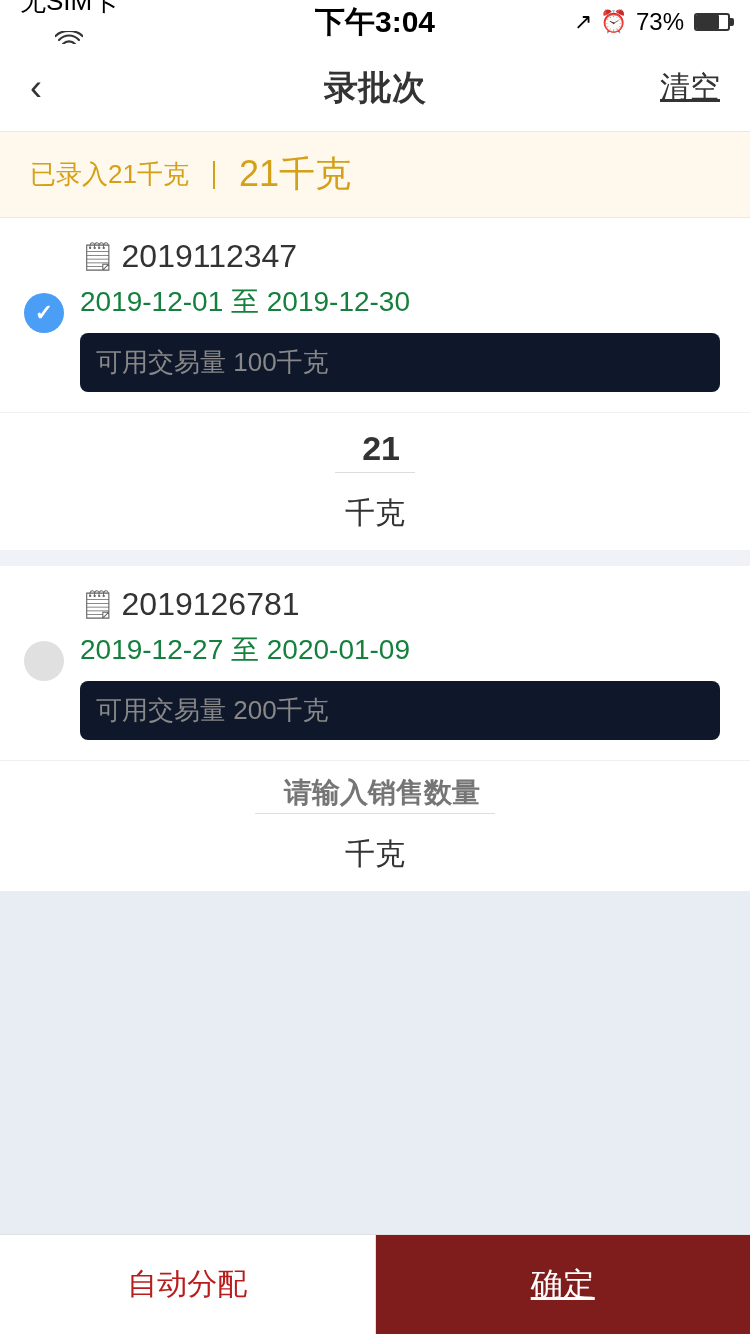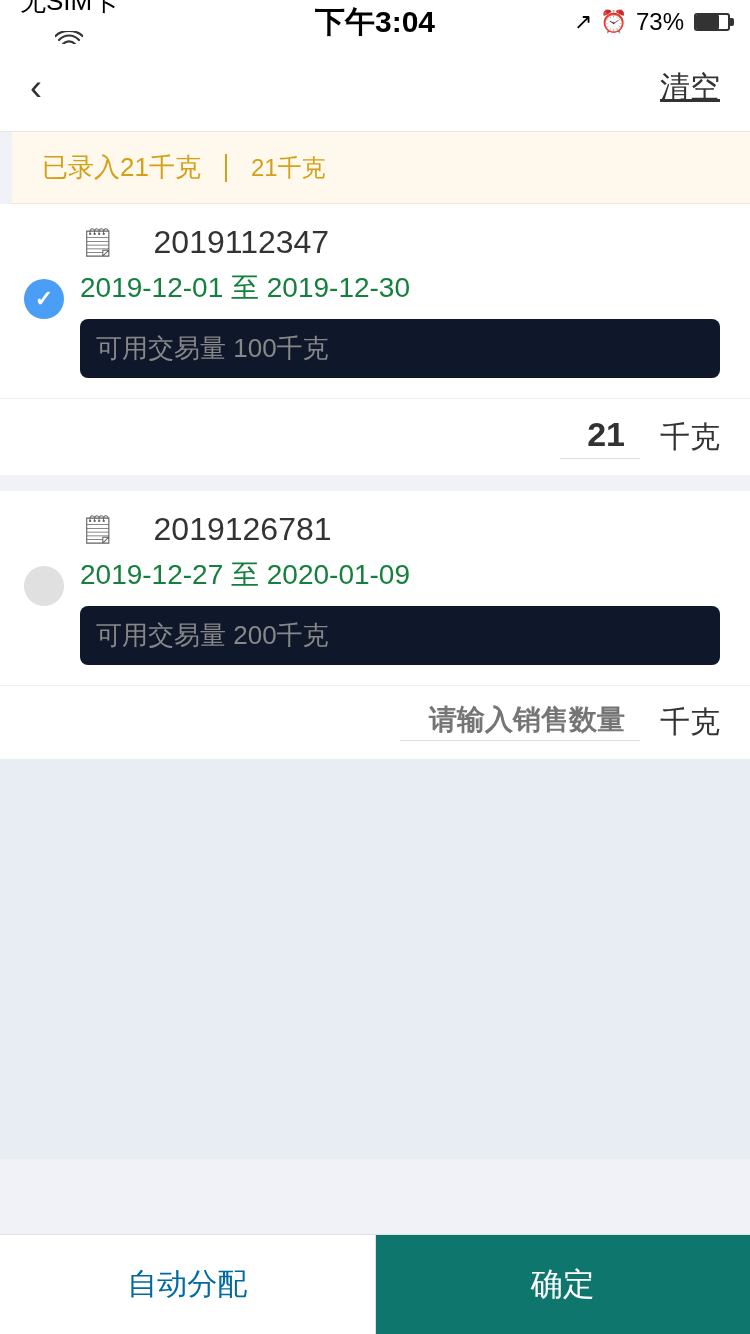--- a/index.html
+++ b/index.html
@@ -77,34 +77,33 @@
     }
 
     
     .info-bar {
       background: #fff8ec;
       padding: 18px 30px;
       display: flex;
       align-items: center;
       gap: 0;
       border-bottom: 1px solid #f0e8d0;
-      margin-left: 12px;
     }
     .info-bar-text {
       font-size: 26px;
       color: #d4a017;
     }
     .info-bar-divider {
       width: 2px;
       height: 28px;
       background: #d4a017;
       margin: 0 24px;
     }
     .info-bar-amount {
-      font-size: 24px;
+      font-size: 36px;
       color: #d4a017;
     }
 
     
     .batch-item {
       background: #fff;
       margin-bottom: 0;
     }
 
     .batch-item-inner {
@@ -151,21 +150,20 @@
     }
     .batch-doc-icon {
       font-size: 28px;
       color: #666;
       margin-right: 6px;
     }
     .batch-id {
       font-size: 32px;
       color: #333;
       font-weight: 500;
-      margin-left: 32px;
     }
 
     .batch-date-row {
       font-size: 28px;
       color: #15803d;
       margin-bottom: 12px;
     }
 
     .batch-avail-row {
       background: #0f172a;
@@ -177,20 +175,21 @@
 
     
     .quantity-row {
       background: #fff;
       padding: 16px 30px;
       display: flex;
       align-items: center;
       justify-content: flex-end;
       gap: 20px;
       border-top: 1px solid #f0f0f0;
+      flex-direction: column;
     }
     .quantity-input-wrap {
       display: flex;
       align-items: center;
       gap: 10px;
     }
     .quantity-input {
       font-size: 32px;
       color: #333;
       font-weight: 600;
@@ -231,33 +230,34 @@
       display: flex;
       background: #fff;
       border-top: 1px solid #e0e0e0;
     }
     .footer-auto {
       flex: 1;
       display: flex;
       align-items: center;
       justify-content: center;
       font-size: 30px;
-      color: #0369a1;
+      color: #b91c1c;
       cursor: pointer;
       border-right: 1px solid #e0e0e0;
     }
     .footer-confirm {
       flex: 1;
       display: flex;
       align-items: center;
       justify-content: center;
       font-size: 32px;
       color: #fff;
-      background: #0f766e;
+      background: #7f1d1d;
       cursor: pointer;
+      text-decoration: underline;
     }
 
     .main-content {
       padding-bottom: 100px;
     }
   </style>
 </head>
 <body>
 
 <div class="status-bar">
@@ -279,20 +279,21 @@
     <span>73%</span>
     <span style="display:inline-block;width:36px;height:18px;border:2px solid #333;border-radius:3px;position:relative;margin-left:2px;">
       <span style="display:block;width:73%;height:100%;background:#333;border-radius:1px;"></span>
       <span style="position:absolute;right:-6px;top:50%;transform:translateY(-50%);width:4px;height:8px;background:#333;border-radius:0 2px 2px 0;"></span>
     </span>
   </div>
 </div>
 
 <div class="nav-bar">
   <span class="nav-back">‹</span>
+  <span class="nav-title">录批次</span>
   <span class="nav-clear">清空</span>
 </div>
 
 <div class="info-bar">
   <span class="info-bar-text">已录入21千克</span>
   <div class="info-bar-divider"></div>
   <span class="info-bar-amount">21千克</span>
 </div>
 
 <div class="main-content">

